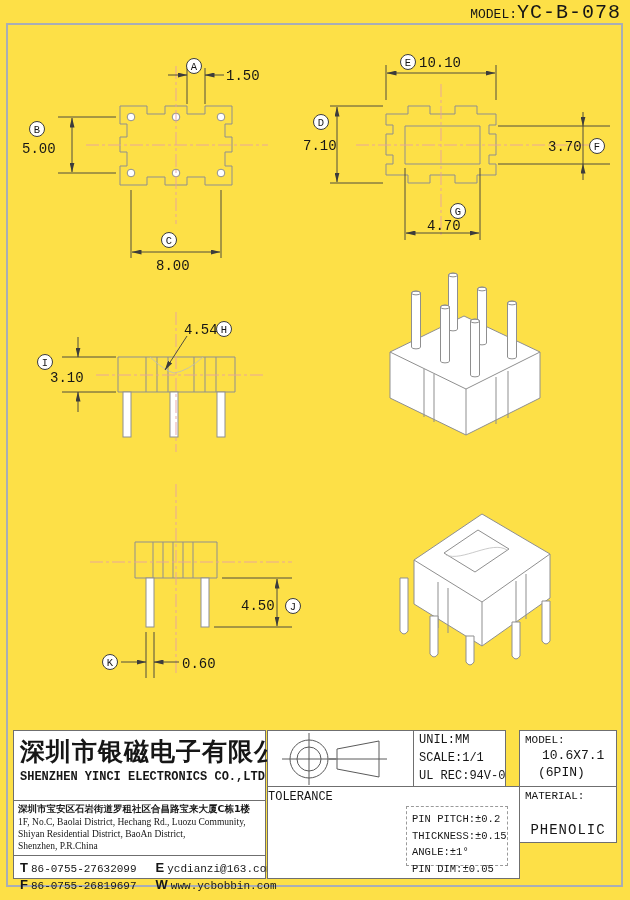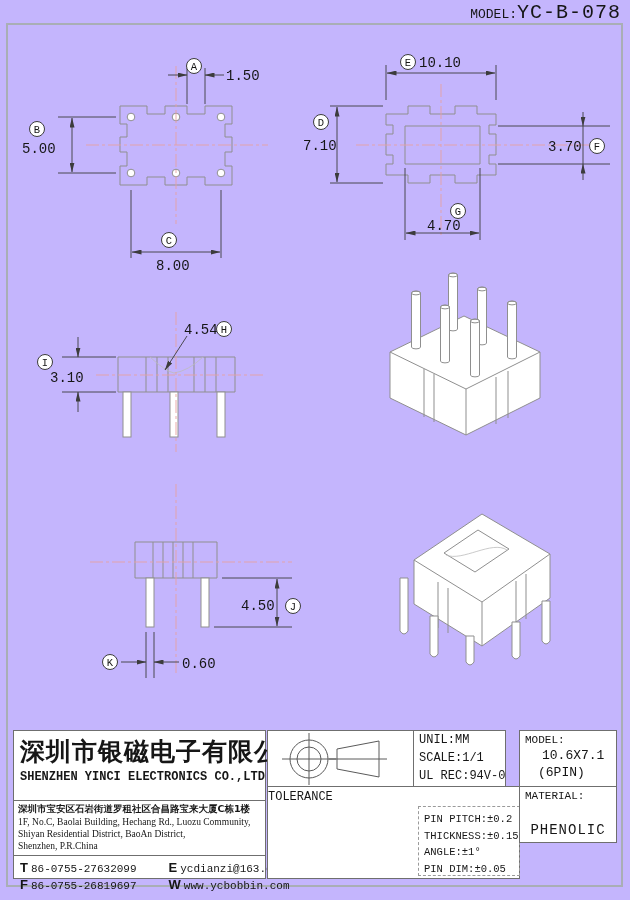--- a/index.html
+++ b/index.html
@@ -1,16 +1,16 @@
 <!DOCTYPE html>
 <html><head>
 <meta charset="utf-8">
 <style>
   html,body{margin:0;padding:0;background:#fff}
-  .page{position:relative;width:630px;height:900px;background:#c4b5fd;overflow:hidden;
+  .page{position:relative;width:630px;height:900px;background:#fde047;overflow:hidden;
         font-family:"Liberation Mono","DejaVu Sans Mono",monospace;color:#161616}
   
   .hdr{position:absolute;top:1px;left:0;width:621px;text-align:right;white-space:nowrap}
   .hdr-label{font-size:13px;vertical-align:baseline}
   .hdr-value{font-size:20px;letter-spacing:1px}
   
   .sheet-border{position:absolute;left:6px;top:23px;width:613px;height:860px;
                 border:2px solid #a9aeb5}
   
   svg.draw{position:absolute;left:0;top:0;width:630px;height:730px}
@@ -30,32 +30,32 @@
   .c-model{left:519px;top:730px;width:98px;height:57px}
   .c-tol{left:267px;top:786px;width:253px;height:93px}
   .c-mat{left:519px;top:786px;width:98px;height:57px}
   .c-sign{left:519px;top:842px;width:98px;height:37px}
   .co-cn{font-family:"DejaVu Sans",sans-serif;font-size:25px;font-weight:bold;letter-spacing:1px;
          padding:4px 0 0 6px;white-space:nowrap}
   .co-en{font-size:12px;font-weight:bold;padding:2px 0 16px 6px;border-bottom:1px solid #6f6f6f;white-space:nowrap}
   .addr{padding:2px 4px 3px 4px;border-bottom:1px solid #6f6f6f}
   .addr-cn{font-family:"DejaVu Sans",sans-serif;font-size:9.5px;font-weight:bold;white-space:nowrap}
   .addr-en{font-family:"Liberation Serif",serif;font-size:9.5px;line-height:12px;white-space:nowrap}
-  .contact{display:flex;gap:32px;padding:4px 0 0 6px}
+  .contact{display:flex;gap:19px;padding:4px 0 0 6px}
   .contact .row{font-size:11px;line-height:16px;white-space:nowrap}
   .contact b{font-size:13px;font-family:"Liberation Sans",sans-serif;margin-right:3px}
   .spec-line{font-size:12px;line-height:18px;padding-left:5px;white-space:nowrap}
   .model-label{font-size:11px;padding:3px 0 0 5px}
   .model-size{font-size:13px;padding:2px 0 0 22px;white-space:nowrap}
   .model-pins{font-size:13px;padding:2px 0 0 18px;white-space:nowrap}
   .tol-title{text-align:left;font-size:12px;padding-top:3px}
   .tol-box{position:absolute;border:1px dashed #9a9a9a;font-size:10.5px;line-height:16.5px;
            padding:4px 0 0 5px;box-sizing:border-box;white-space:nowrap}
   .tol-box.left{left:16px;top:19px;width:99px;height:70px}
-  .tol-box.right{left:150px;top:19px;width:102px;height:70px}
+  .tol-box.right{left:138px;top:19px;width:102px;height:60px}
   .mat-label{font-size:11px;padding:3px 0 0 5px}
   .mat-value{font-size:14px;text-align:center;margin-top:20px;letter-spacing:1px}
   .sign-row{font-size:10.5px;line-height:11.5px;padding-left:4px;white-space:nowrap}
   .sign-row .nm{font-family:"DejaVu Sans",sans-serif;font-size:10.5px;font-weight:bold}
 </style>
 </head>
 <body>
 
 <div class="page">
 
@@ -236,21 +236,21 @@
       <text class="ltxt" x="110" y="666">K</text>
       <text class="dtxt" x="182" y="668">0.60</text>
     </g>
   </svg>
 
   <div class="cell c-company">
     <div class="co-cn">深圳市银磁电子有限公司</div>
     <div class="co-en">SHENZHEN YINCI ELECTRONICS CO.,LTD</div>
     <div class="addr">
       <div class="addr-cn">深圳市宝安区石岩街道罗租社区合昌路宝来大厦C栋1楼</div>
-      <div class="addr-en">1F, No.C, Baolai Building, Hechang Rd., Luozu Community,</div>
+      <div class="addr-en">1F, No.C, Baolai District, Hechang Rd., Luozu Community,</div>
       <div class="addr-en">Shiyan Residential District, BaoAn District,</div>
       <div class="addr-en">Shenzhen, P.R.China</div>
     </div>
     <div class="contact">
       <div class="col">
         <div class="row"><b>T</b><span>86-0755-27632099</span></div>
         <div class="row"><b>F</b><span>86-0755-26819697</span></div>
       </div>
       <div class="col">
         <div class="row"><b>E</b><span>ycdianzi@163.com</span></div>

